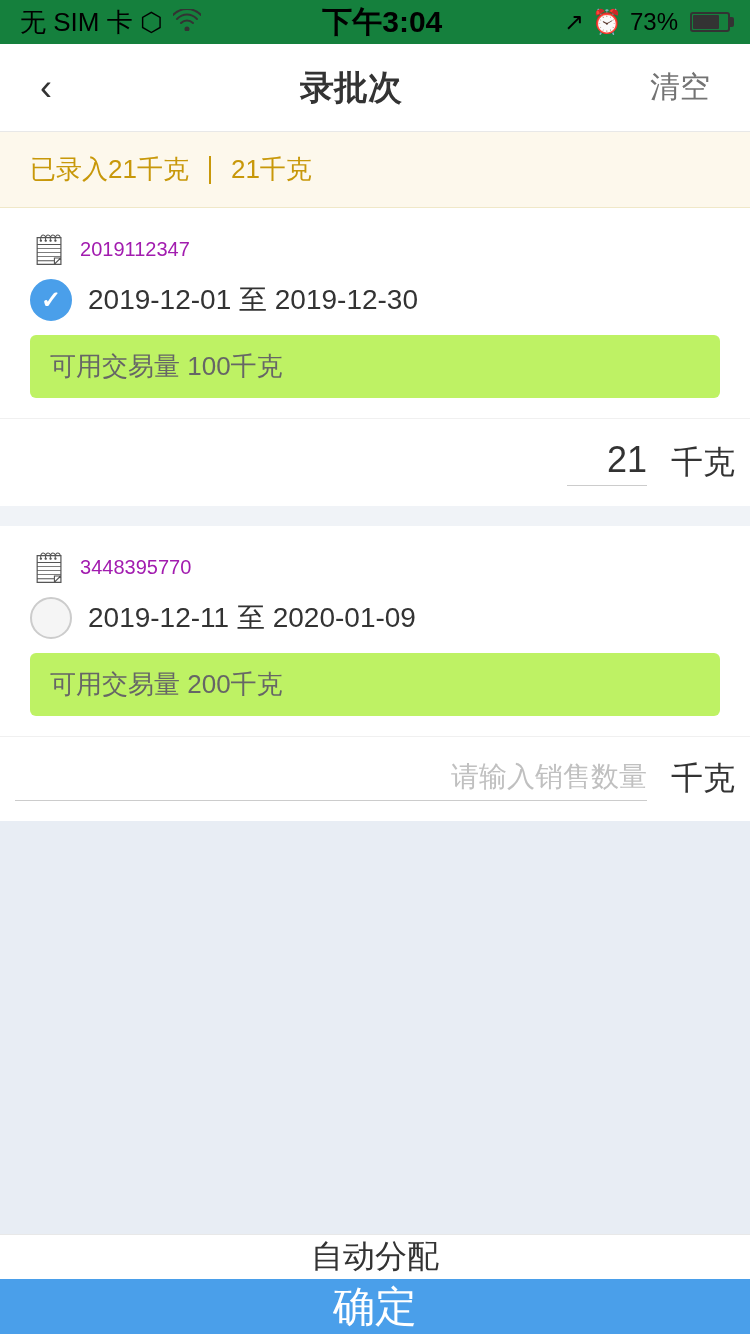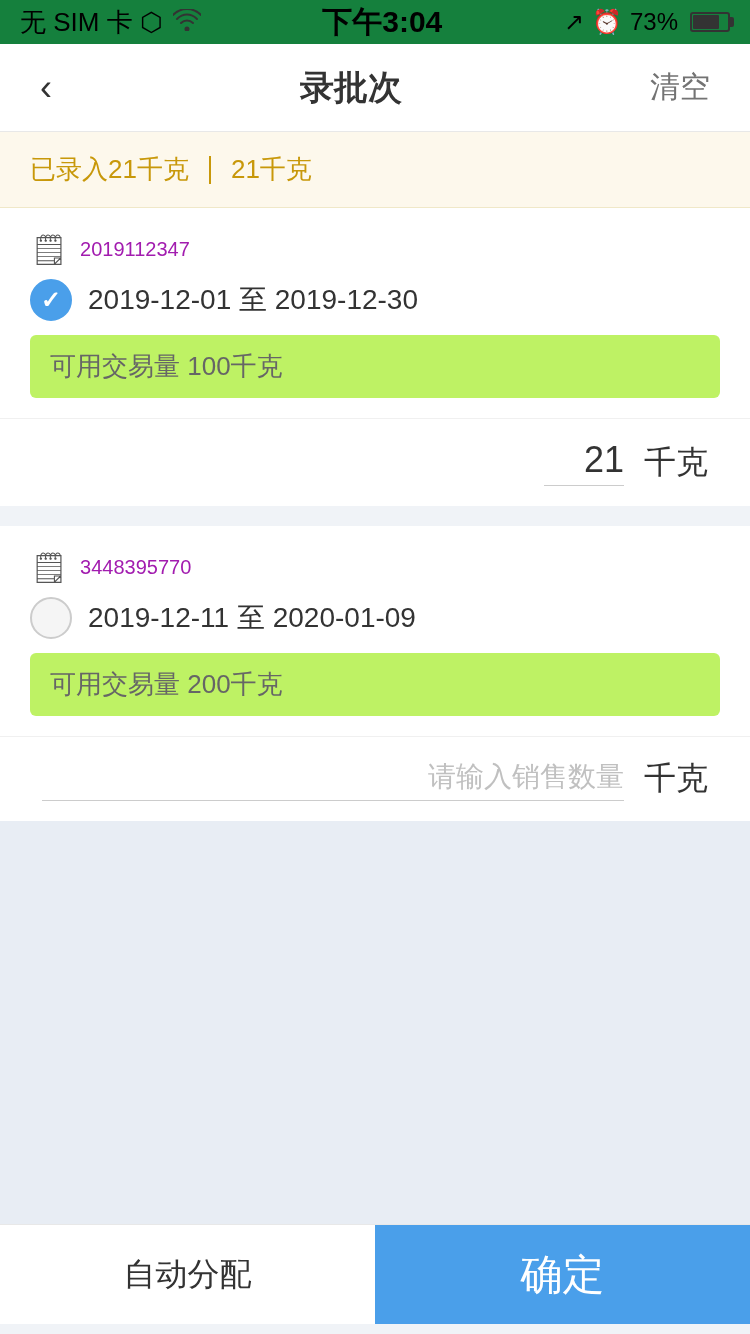--- a/index.html
+++ b/index.html
@@ -182,36 +182,36 @@
       margin: 0 0 0 0;
       font-size: 26px;
       color: #666;
     }
 
     
     .quantity-row {
       display: flex;
       align-items: center;
       justify-content: flex-end;
-      padding: 20px 42px;
+      padding: 20px 15px;
       background: #fff;
-      gap: 16px;
+      gap: 8px;
       border-top: 1px solid #f0f0f0;
     }
     .quantity-value {
       font-size: 36px;
       color: #333;
       font-weight: 500;
       text-align: right;
       min-width: 80px;
     }
     .quantity-unit {
       font-size: 32px;
       color: #333;
-      margin-left: 4px;
+      margin-left: 16px;
     }
     .quantity-underline {
       border-bottom: 1px solid #ccc;
       padding-bottom: 4px;
       display: flex;
       align-items: center;
       justify-content: flex-end;
       gap: 16px;
     }
 
@@ -223,26 +223,27 @@
 
     
     .input-placeholder-text {
       font-size: 28px;
       color: #c0c0c0;
     }
 
     
     .bottom-buttons {
       position: fixed;
-      bottom: 10px;
+      bottom: 0;
       width: 750px;
       height: 100px;
       display: flex;
       background: #14532d;
       border-top: 1px solid #e8e8e8;
+      flex-direction: column;
     }
     .btn-auto {
       flex: 1;
       display: flex;
       align-items: center;
       justify-content: center;
       font-size: 32px;
       color: #333;
       background: #fff;
       cursor: pointer;

